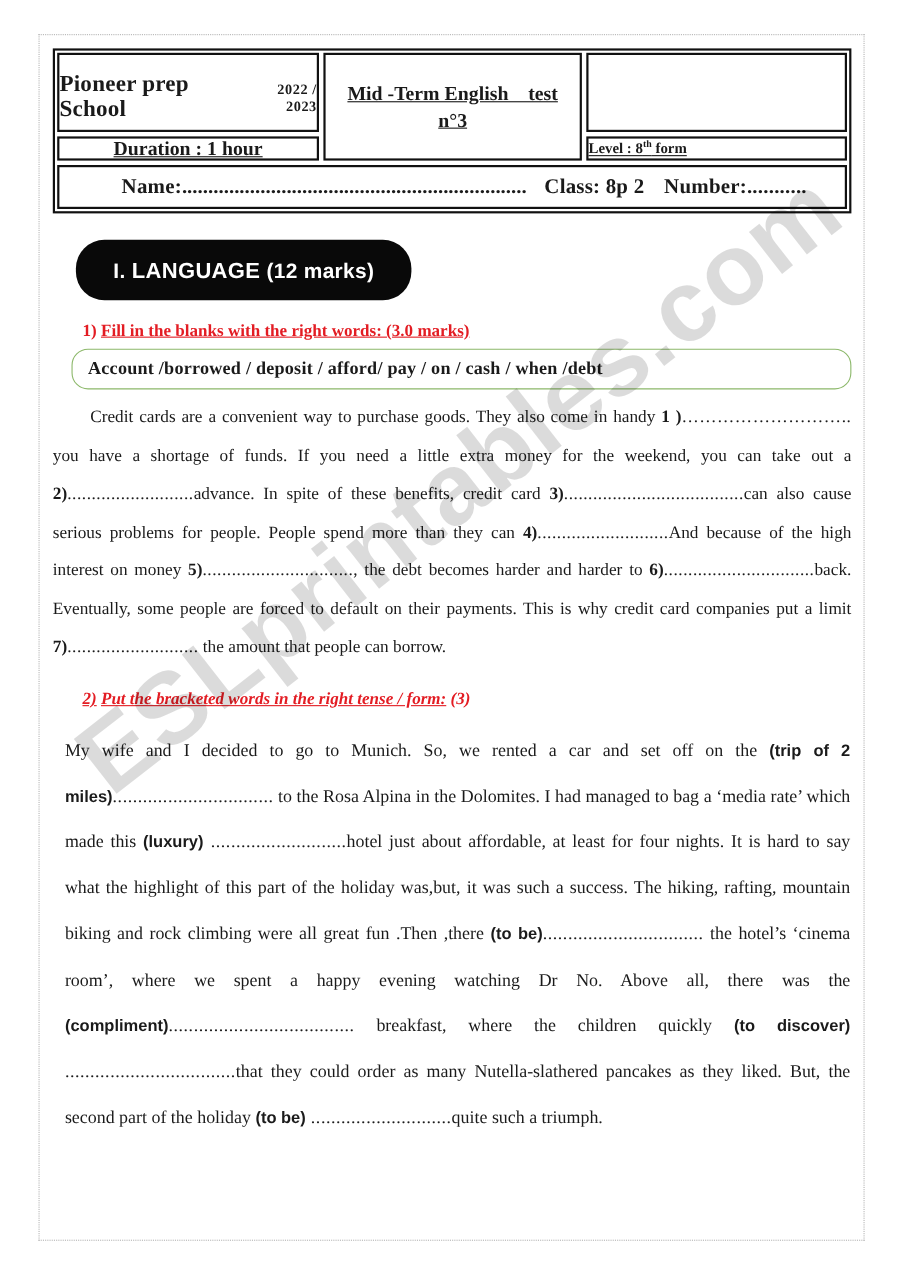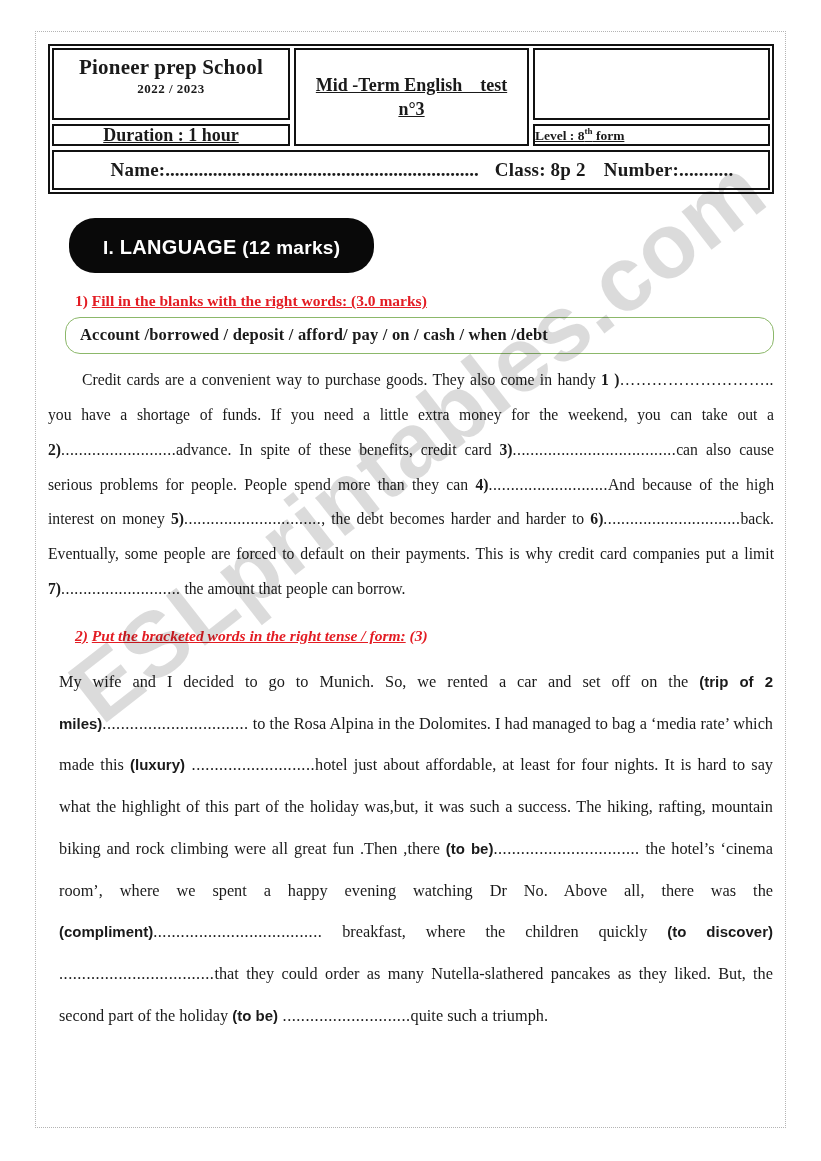--- a/index.html
+++ b/index.html
@@ -80,21 +80,21 @@
   .hdr-col-right{ flex: 1; }
 
   .cell {
     border: 2px solid #111;
     box-sizing: border-box;
     background: #fff;
   }
   .cell-school {
     height: 72px;
     display: flex;
-    flex-direction: column;
+    flex-direction: row;
     align-items: center;
     justify-content: flex-start;
     padding-top: 6px;
   }
   .school-name {
     font-size: 21px;
     font-weight: bold;
     line-height: 1.05;
     letter-spacing: .2px;
   }

